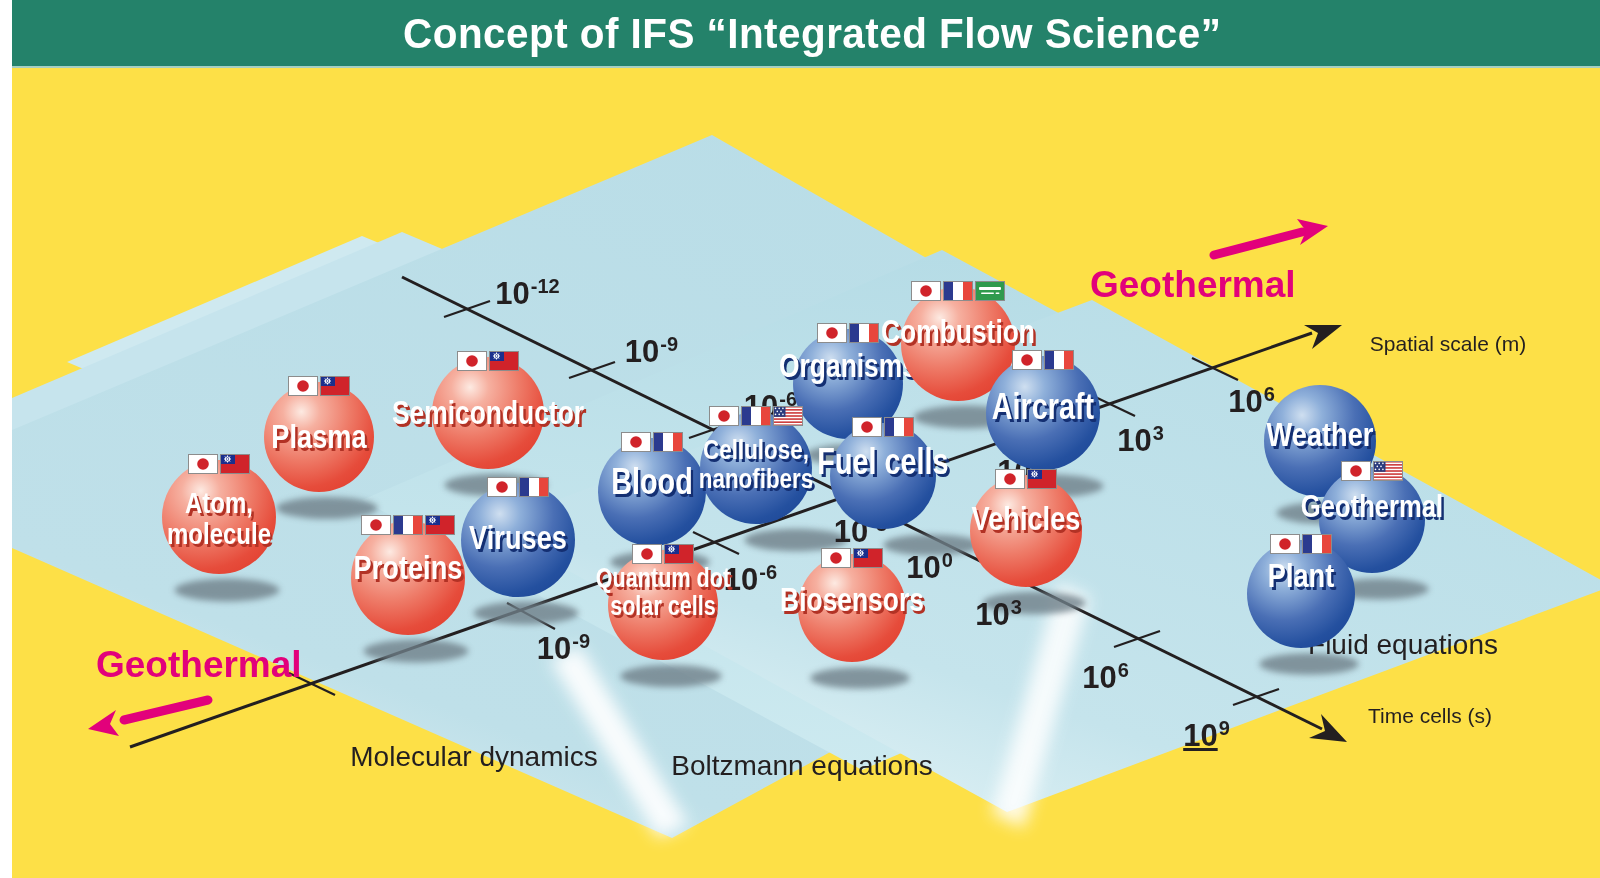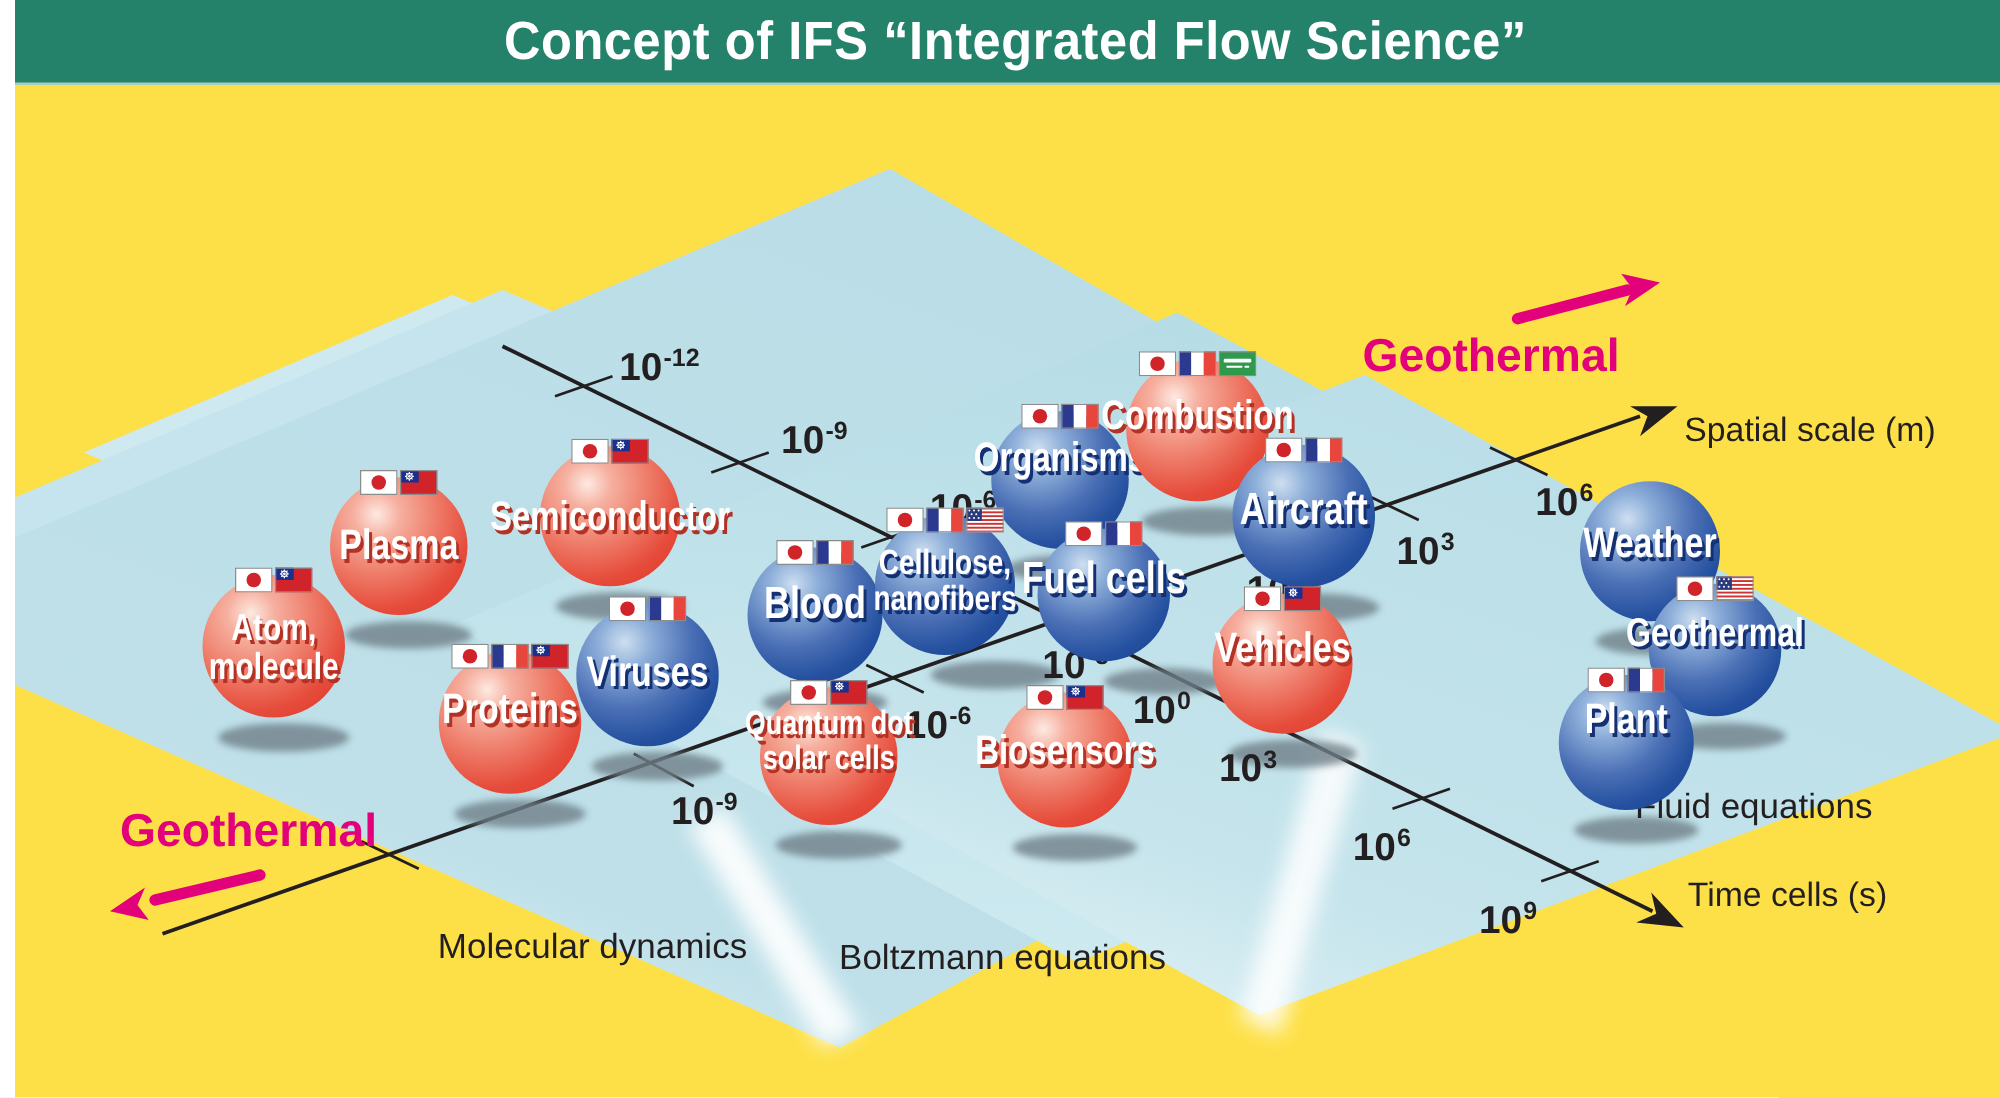--- a/index.html
+++ b/index.html
@@ -7,21 +7,21 @@
          font-family:"Liberation Sans",sans-serif;margin-left:12px;}
   
   #titlebar{position:absolute;left:0;top:0;width:100%;height:66px;background:#24826a;
             border-bottom:2px solid #a6cfc2;display:flex;align-items:center;justify-content:center;}
   #page-title{color:#fff;font-size:43px;font-weight:bold;letter-spacing:.5px;
               transform:scaleX(.94);white-space:nowrap;}
   
   #scene{position:absolute;left:0;top:0;}
   
   .lab{position:absolute;transform:translate(-50%,-50%);white-space:nowrap;color:#231f20;}
-  .caption{font-size:27px;}
+  .caption{font-size:21px;}
   .plane-label{font-size:28px;}
   .dir-label{font-size:37px;font-weight:bold;color:#e2017b;transform:translate(0,0);}
   .scale-label{position:absolute;transform:translate(-50%,-50%);font-weight:bold;
                font-size:31px;color:#231f20;white-space:nowrap;}
   .scale-label .exp{display:inline-block;font-size:20px;position:relative;top:-11px;left:1px;}
   
   .sphere{position:absolute;border-radius:50%;}
   .sphere.red{background:radial-gradient(circle at 34% 27%,#fdeae2 0%,#f6b0a0 17%,#ee7a67 45%,#e64c3b 70%,#de3526 100%);}
   .sphere.blue{background:radial-gradient(circle at 34% 27%,#cfdff0 0%,#8fb0da 18%,#4a6fb5 48%,#24509f 72%,#173f90 100%);}
   .slabel{position:absolute;left:50%;font-weight:bold;color:#fff;white-space:nowrap;
@@ -136,21 +136,21 @@
         <div class="scale-label" style="left: 848px; top: 532px;"><span>10</span><span class="exp">-3</span></div>
         <div class="scale-label" style="left: 1008px; top: 472px;"><span>10</span><span class="exp">0</span></div>
         <div class="scale-label" style="left: 1128px; top: 441px;"><span>10</span><span class="exp">3</span></div>
         <div class="scale-label" style="left: 1239px; top: 402px;"><span>10</span><span class="exp">6</span></div>
         <div class="scale-label" style="left: 515px; top: 294px;"><span>10</span><span class="exp">-12</span></div>
         <div class="scale-label" style="left: 639px; top: 352px;"><span>10</span><span class="exp">-9</span></div>
         <div class="scale-label" style="left: 758px; top: 407px;"><span>10</span><span class="exp">-6</span></div>
         <div class="scale-label" style="left: 917px; top: 568px;"><span>10</span><span class="exp">0</span></div>
         <div class="scale-label" style="left: 986px; top: 615px;"><span>10</span><span class="exp">3</span></div>
         <div class="scale-label" style="left: 1093px; top: 678px;"><span>10</span><span class="exp">6</span></div>
-        <div class="scale-label" style="left: 1194px; top: 736px;"><span>10</span><span class="exp">9</span></div>
+        <div class="scale-label" style="left: 1194px; top: 736px; text-decoration: underline;"><span>10</span><span class="exp">9</span></div>
       </div>
   </div>
 
   <div id="spheres-layer">
       <div class="sphere red" style="left: 252px; top: 382px; width: 110px; height: 110px;">
         <div class="flags">
           <span class="flag"><svg width="30" height="20" viewBox="0 0 30 20">
               <rect x="0.5" y="0.5" width="29" height="19" fill="#fff" stroke="#8c8c8c"></rect>
               <circle cx="15" cy="10" r="5.8" fill="#d0232a"></circle>
             </svg></span>

